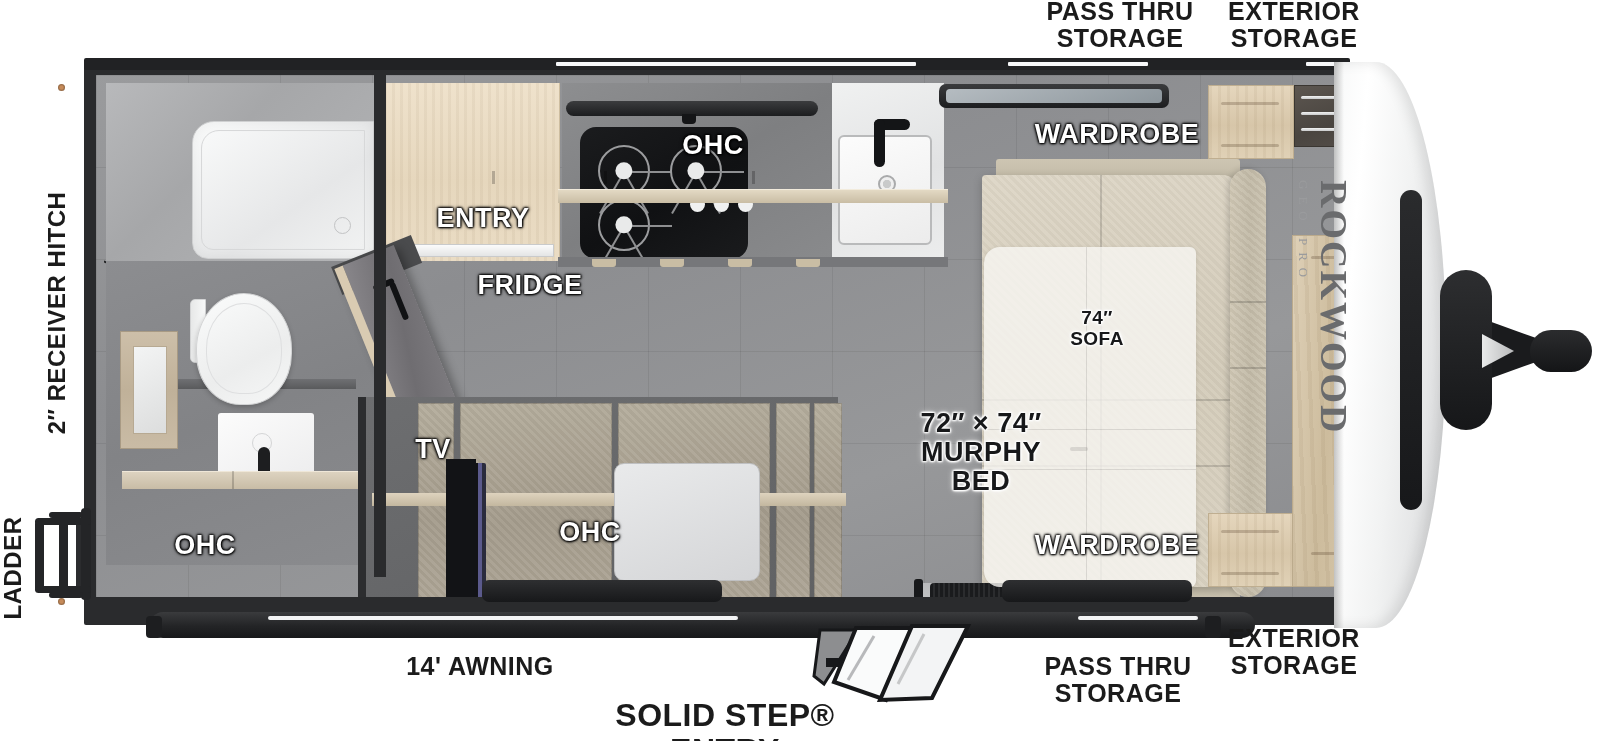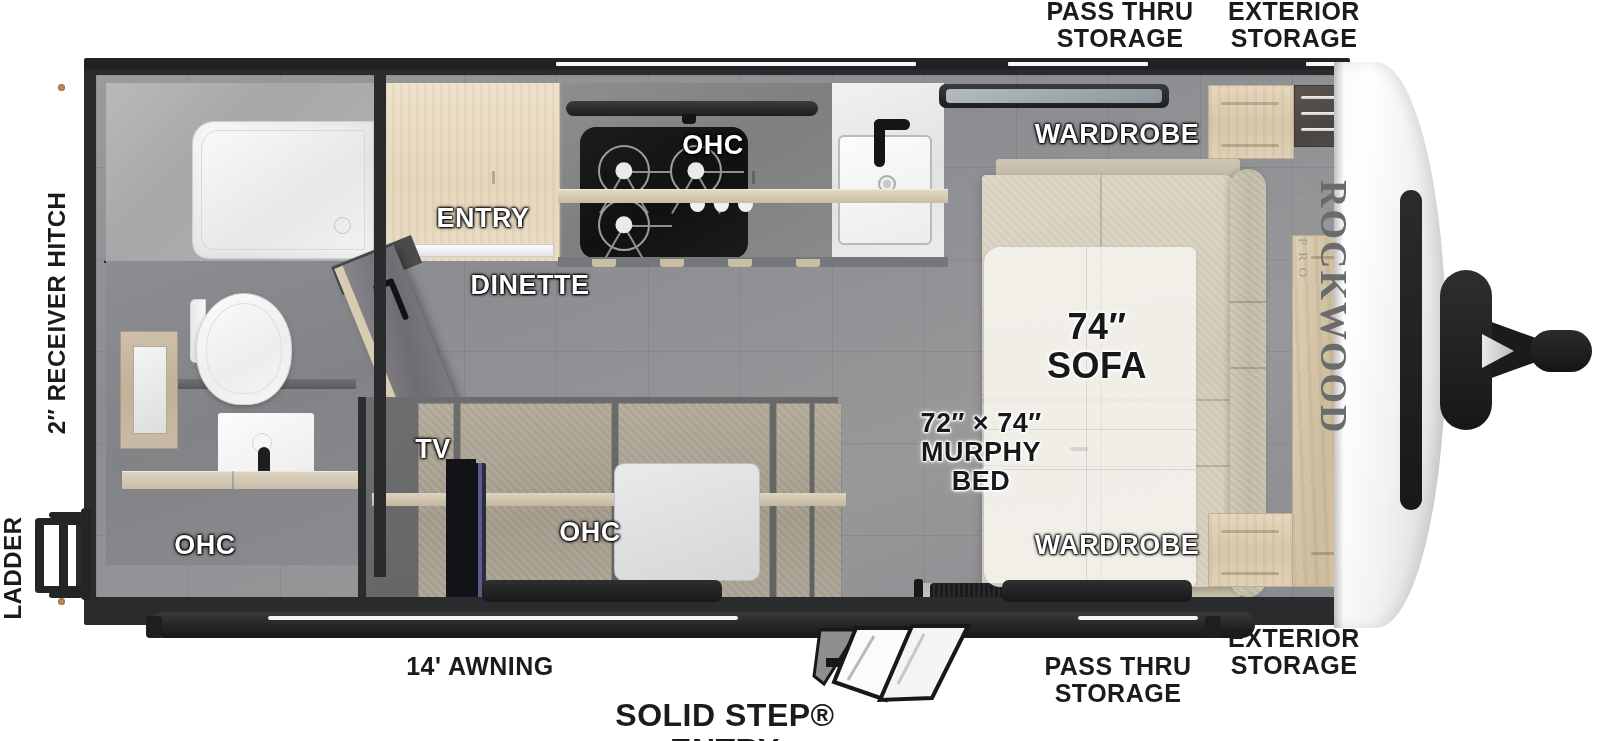--- a/index.html
+++ b/index.html
@@ -757,36 +757,36 @@
     <div id="cap-brand">ROCKWOOD</div>
     <div id="cap-sub">GEO PRO</div>
   </div>
   <div id="coupler-pad"></div>
   <div id="coupler-neck"></div>
   <div id="coupler-tri"></div>
   <div id="coupler-ball"></div>
 
   <div class="lbl lbl-white" style="left:398px; top:204px; width:170px; font-size:27px;">ENTRY</div>
 
-  <div class="lbl lbl-white" style="left:440px; top:271px; width:180px; font-size:27px;">DINETTE</div>
+  <div class="lbl lbl-white" style="left:440px; top:271px; width:180px; font-size:27px;">FRIDGE</div>
 
   <div class="lbl lbl-white" style="left:668px; top:131px; width:90px; font-size:27px;">OHC</div>
 
   <div class="lbl lbl-white" style="left:155px; top:531px; width:100px; font-size:27px;">OHC</div>
 
   <div class="lbl lbl-white" style="left:396px; top:435px; width:74px; font-size:27px;">TV</div>
 
 
   <div class="lbl lbl-white" style="left:540px; top:518px; width:100px; font-size:27px;">OHC</div>
 
   <div class="lbl lbl-ondark" style="left:876px; top:409px; width:210px; font-size:27px; z-index:70;">72″ × 74″
 MURPHY
 BED</div>
 
-  <div class="lbl lbl-ondark" style="left:1015px; top:308px; width:164px; font-size:36px; z-index:70;">74″
+  <div class="lbl lbl-ondark" style="left:1015px; top:308px; width:164px; font-size:19px; z-index:70;">74″
 SOFA</div>
 
   <div class="lbl lbl-white" style="left:1001px; top:120px; width:232px; font-size:27px; z-index:70;">WARDROBE</div>
 
   <div class="lbl lbl-white" style="left:1001px; top:531px; width:232px; font-size:27px; z-index:70;">WARDROBE</div>
 
   <div class="lbl lbl-dark" style="left:370px; top:653px; width:220px; font-size:25px;">14' AWNING</div>
 
   <div class="lbl lbl-dark" style="left:570px; top:698px; width:310px; font-size:32px;">SOLID STEP® ENTRY</div>
 

